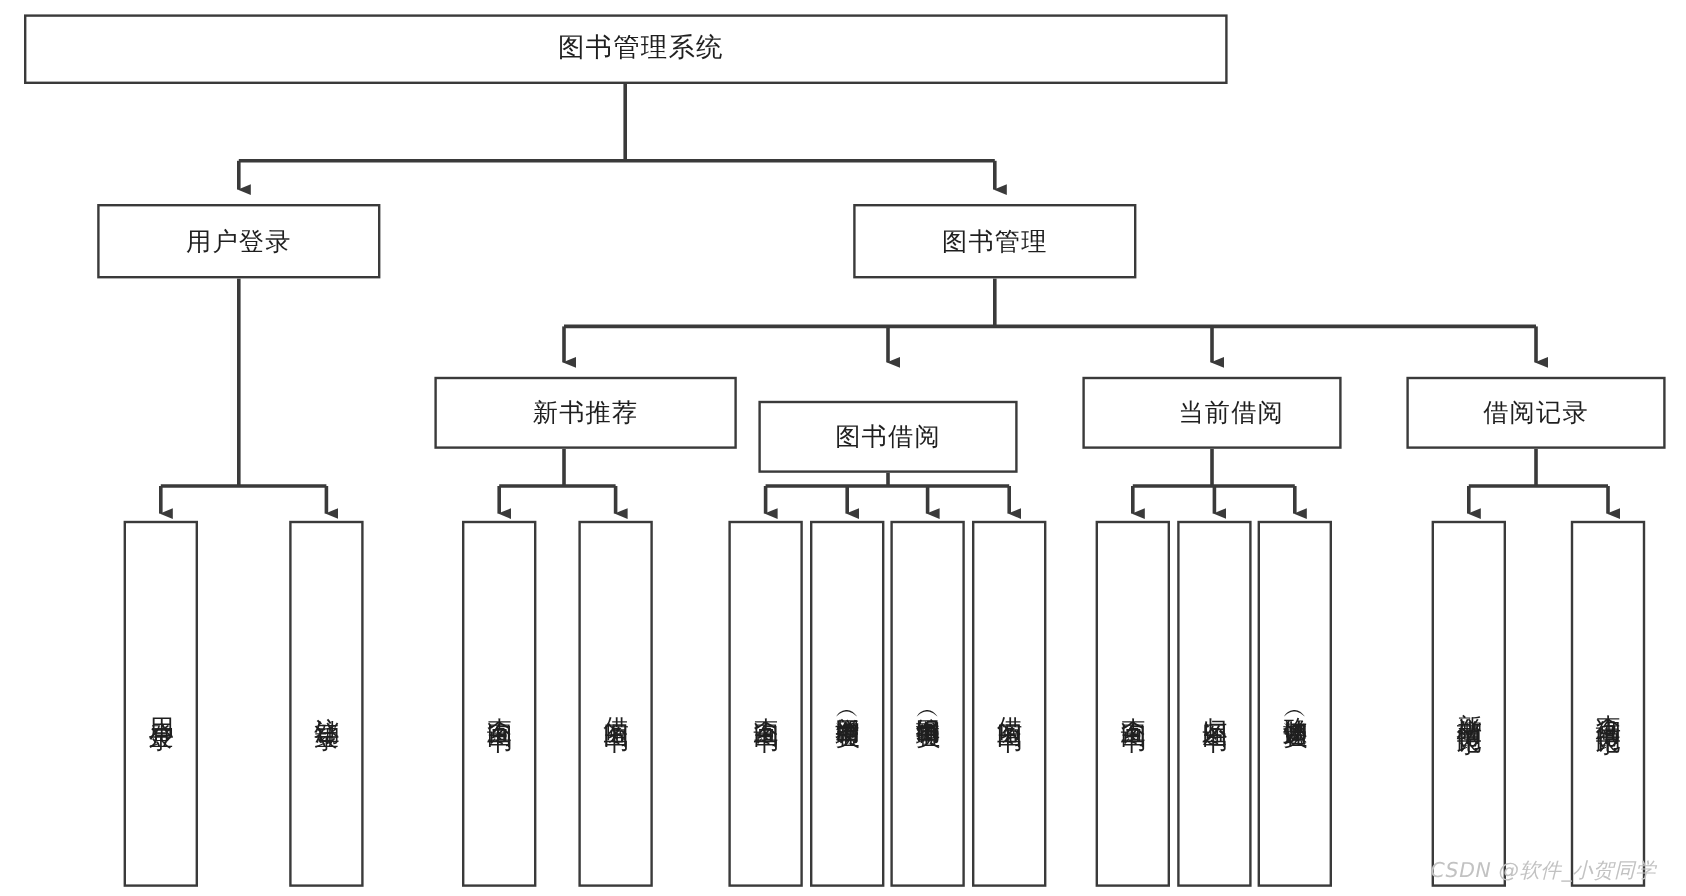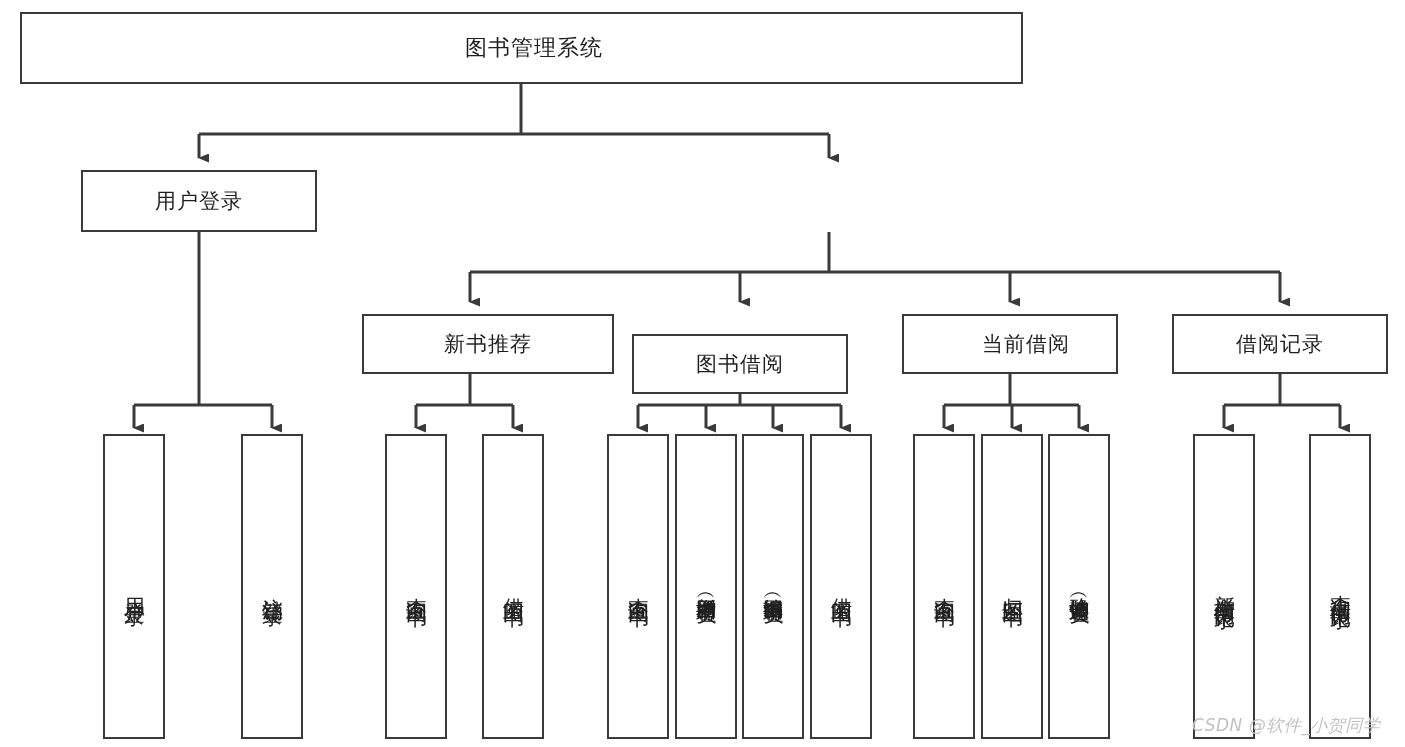--- a/index.html
+++ b/index.html
@@ -152,28 +152,31 @@
 
       <path d="M 1280 374 L 1280 405"></path>
       <path d="M 1224 405 L 1340 405"></path>
       <path d="M 1224 405 L 1224 428" marker-end="url(#arrowhead)"></path>
       <path d="M 1340 405 L 1340 428" marker-end="url(#arrowhead)"></path>
     </g>
   </svg>
 
   <div id="node-layer">
 
-    <div class="node horizontal" id="node-root" style="left:20px; top:12px; width:1003px; height:72px;padding-left:25px;">
+    <div class="node horizontal" id="node-root" style="left:20px; top:12px; width:1003px; height:58px;padding-left:25px;">
       <span class="node-label">图书管理系统</span>
     </div>
 
     <div class="node horizontal" style="left:81px; top:170px; width:236px; height:62px;">
       <span class="node-label">用户登录</span>
     </div>
 
+    <div class="node horizontal" style="left:711px; top:170px; width:236px; height:62px;">
+      <span class="node-label">图书管理</span>
+    </div>
 
     <div class="node horizontal" style="left:362px; top:314px; width:252px; height:60px;">
       <span class="node-label">新书推荐</span>
     </div>
 
     <div class="node horizontal" style="left:632px; top:314px; width:216px; height:60px;margin-top:20px;">
       <span class="node-label">图书借阅</span>
     </div>
 
     <div class="node horizontal" style="left:902px; top:314px; width:216px; height:60px;padding-left:32px;">

